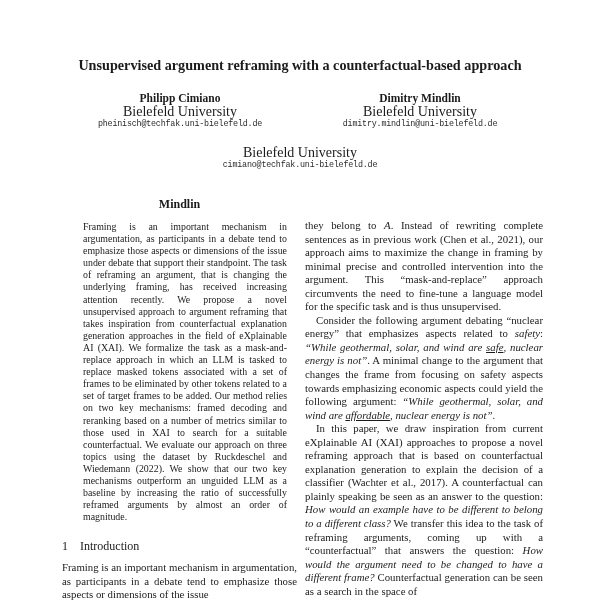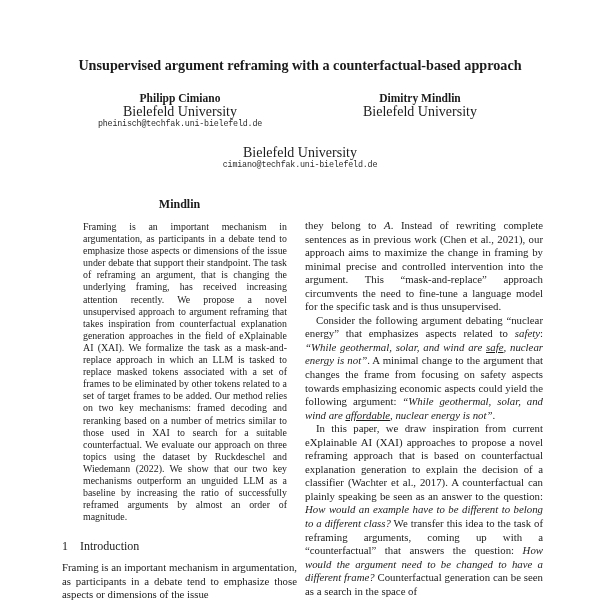--- a/index.html
+++ b/index.html
@@ -110,20 +110,21 @@
 
   <div class="authors-row">
     <div class="author">
       <div class="author-name">Philipp Cimiano</div>
       <div class="author-affil">Bielefeld University</div>
       <div class="author-email">pheinisch@techfak.uni-bielefeld.de</div>
     </div>
     <div class="author">
       <div class="author-name">Dimitry Mindlin</div>
       <div class="author-affil">Bielefeld University</div>
+      <div class="author-email">dimitry.mindlin@uni-bielefeld.de</div>
     </div>
   </div>
 
   <div class="author-single">
     <div class="author-affil">Bielefeld University</div>
     <div class="author-email">cimiano@techfak.uni-bielefeld.de</div>
   </div>
 
   <div class="col col-left">
     <div class="abstract-heading">Mindlin</div>

